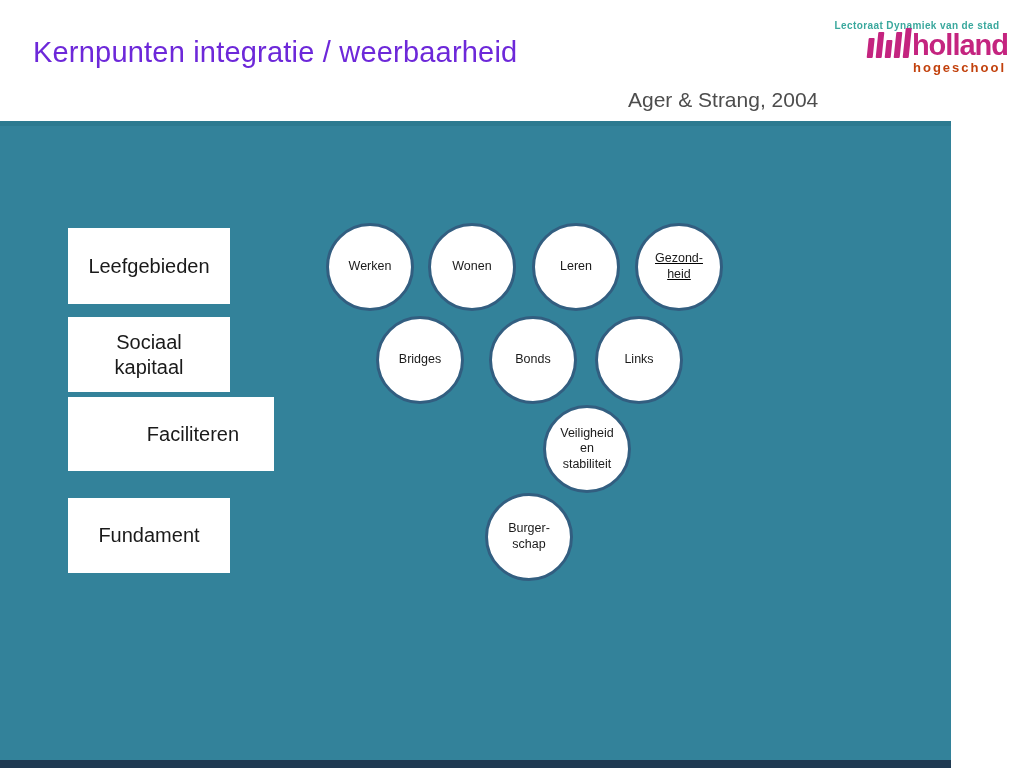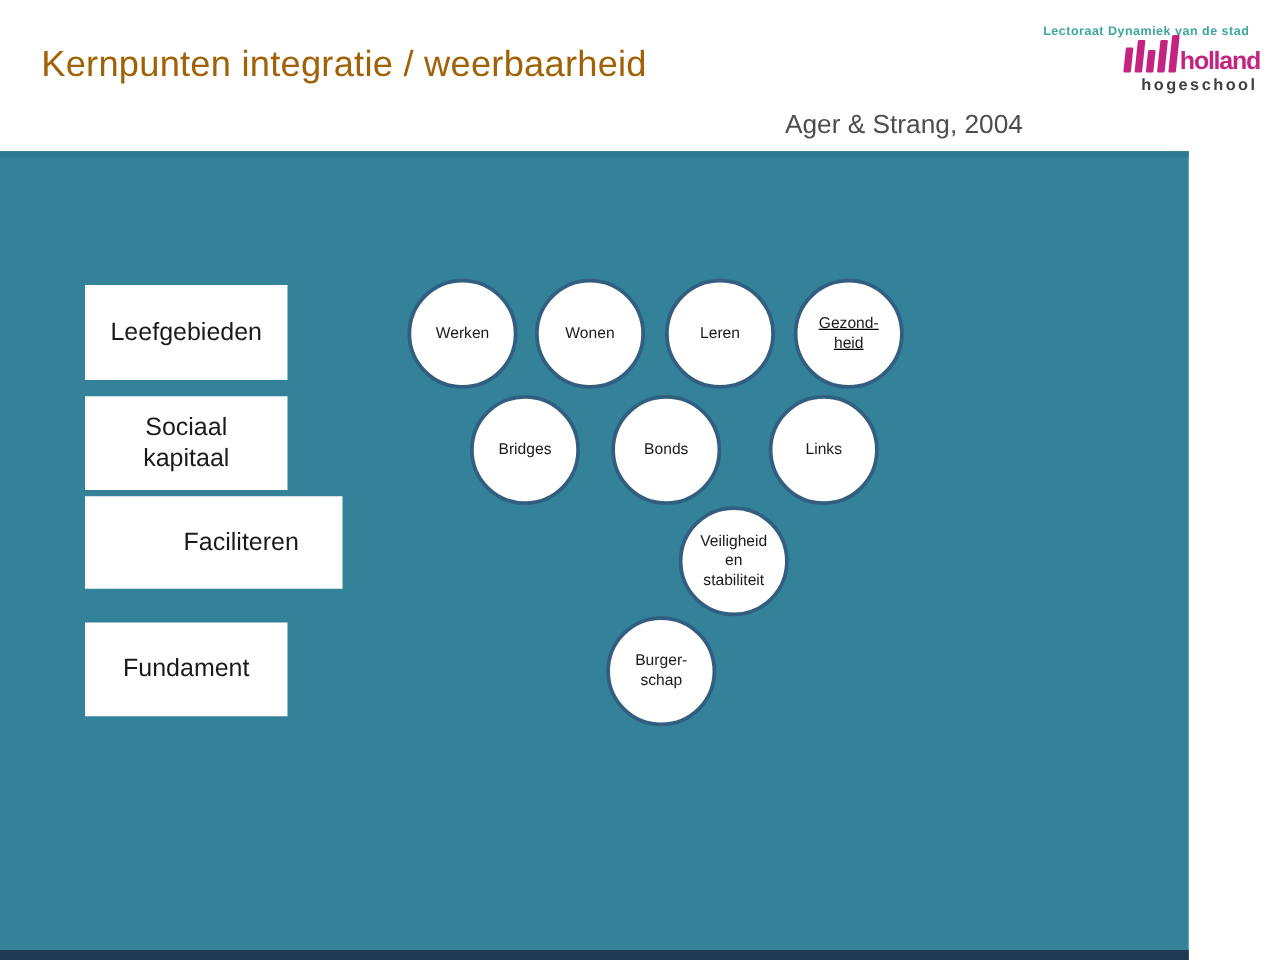--- a/index.html
+++ b/index.html
@@ -24,21 +24,21 @@
     height: 121px;
     background: #ffffff;
   }
   .slide-title {
     position: absolute;
     top: 36px;
     left: 33px;
     margin: 0;
     font-size: 29px;
     font-weight: 400;
-    color: #a16207;
+    color: #6d28d9;
     letter-spacing: 0.2px;
     white-space: nowrap;
   }
   .citation {
     position: absolute;
     top: 88px;
     left: 628px;
     font-size: 21px;
     font-weight: 400;
     color: #4d4d4d;
@@ -80,30 +80,30 @@
     background: #c4247f;
     margin-left: 3px;
     border-radius: 1px;
   }
   .logo-mark i.b1 { height: 20px; }
   .logo-mark i.b2 { height: 26px; }
   .logo-mark i.b3 { height: 18px; }
   .logo-mark i.b4 { height: 26px; }
   .logo-mark i.b5 { height: 30px; margin-top: -4px; }
   .logo-brand {
-    font-size: 20px;
+    font-size: 29px;
     font-weight: 700;
     color: #c4247f;
     letter-spacing: -1px;
     line-height: 0.85;
   }
   .logo-sub {
     font-size: 13px;
     font-weight: 700;
-    color: #404040;
+    color: #c2410c;
     letter-spacing: 2px;
     margin-top: 2px;
     padding-right: 2px;
   }
 
   
   .body-area {
     position: absolute;
     top: 121px;
     left: 0;
@@ -220,21 +220,21 @@
       <span class="circle-label">Gezond-
 heid</span>
     </div>
 
     <div class="circle" style="left:376px; top:195px;">
       <span class="circle-label">Bridges</span>
     </div>
     <div class="circle" style="left:489px; top:195px;">
       <span class="circle-label">Bonds</span>
     </div>
-    <div class="circle" style="left:615px; top:195px;">
+    <div class="circle" style="left:595px; top:195px;">
       <span class="circle-label">Links</span>
     </div>
 
     <div class="circle" style="left:543px; top:284px;">
       <span class="circle-label">Veiligheid
 en
 stabiliteit</span>
     </div>
 
     <div class="circle" style="left:485px; top:372px;">

